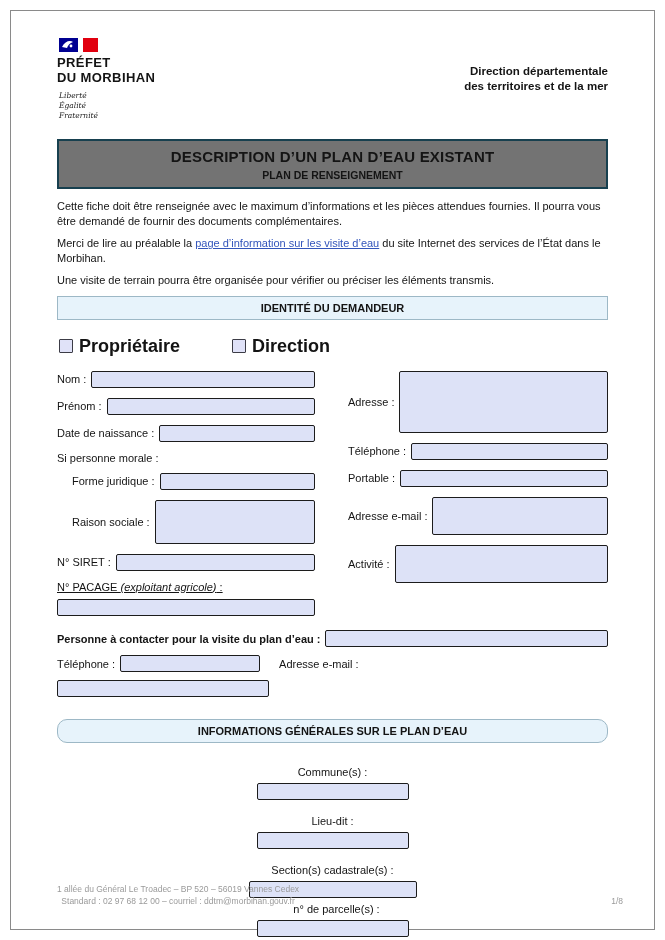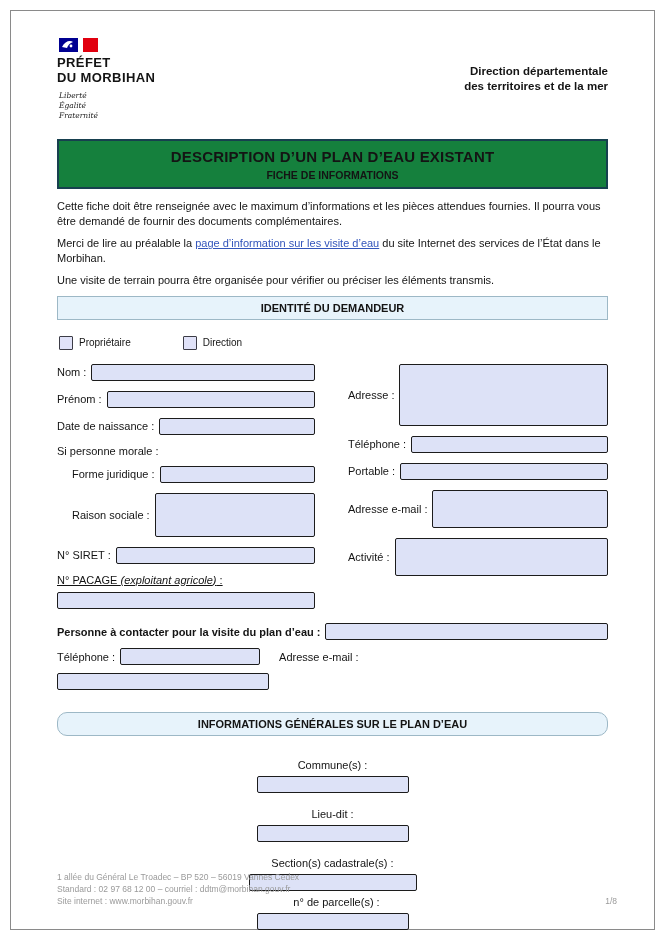--- a/index.html
+++ b/index.html
@@ -19,39 +19,39 @@
   .flag-blue { width:19px; height:14px; background:#000091; position:relative; }
   .flag-blue svg { position:absolute; left:2px; top:2px; }
   .flag-gap { width:5px; height:14px; background:#ffffff; }
   .flag-red { width:15px; height:14px; background:#e1000f; }
   .pref-line { font-weight:bold; font-size:13px; letter-spacing:.4px; line-height:1.15; }
   .motto { margin-top:5px; margin-left:2px; font-family:"DejaVu Serif", serif;
     font-style:italic; font-size:7.5px; line-height:1.35; color:#222; }
   .direction { margin-top:26px; text-align:right; font-weight:bold; font-size:11.5px; line-height:1.3; }
 
   
-  .banner { margin-top:18px; background:#15803d; border:2px solid #17404f;
+  .banner { margin-top:18px; background:#737373; border:2px solid #17404f;
     text-align:center; padding:7px 4px 6px; }
   .banner-main { font-weight:bold; font-size:15px; letter-spacing:.2px; }
   .banner-sub { font-weight:bold; font-size:10.5px; margin-top:4px; }
 
   
   .intro { margin-top:10px; font-size:11px; line-height:1.32; }
   .intro p { margin:0 0 8px 0; }
   a.link { color:#3355bb; text-decoration:underline; cursor:pointer; }
 
   
   .section-hd { background:#e7f3fb; border:1px solid #9db8c6; text-align:center;
     font-weight:bold; font-size:11px; padding:5px 2px; }
 
   
   .cb-row { display:flex; align-items:center; gap:6px; margin:16px 0 14px 2px; }
   .cb { width:12px; height:12px; background:#e0e2f8; border:1.5px solid #3c3c46;
     border-radius:1px; display:inline-block; cursor:pointer; }
-  .cb-label { font-weight:normal; font-size:10px; margin-right:46px; }
+  .cb-label { font-weight:bold; font-size:18px; margin-right:46px; }
 
   
   .lbl { font-size:11px; white-space:nowrap; }
   input.field, textarea.field {
     background:#dde2f7; border:1.5px solid #1c1c1c; border-radius:2px;
     height:17px; box-sizing:border-box; font:11px "Liberation Sans",sans-serif;
     padding:1px 4px; outline:none; resize:none;
   }
   textarea.field { height:auto; }
   .frow { display:flex; align-items:center; gap:5px; margin-bottom:10px; }
@@ -64,23 +64,23 @@
   .plain { font-size:11px; margin:3px 0 9px 0; }
   .ital { font-style:italic; }
 
   .contact { margin-top:14px; }
   .contact-label { font-weight:bold; font-size:11px; white-space:nowrap; }
 
   .info { margin-top:22px; }
   .info .frow { margin-bottom:15px;flex-direction:column; }
 
   
-  .footer { position:absolute; left:57px; right:48px; bottom:32px;
+  .footer { position:absolute; left:57px; right:42px; bottom:32px;
     display:flex; justify-content:space-between; align-items:flex-end;
-    font-size:8.5px; color:#9a9a9a; line-height:1.4; }
+    font-size:8.5px; color:#9a9a9a; line-height:1.4;text-align:center; }
   .pagenum { font-size:8.5px; color:#9a9a9a; }
 </style>
 </head>
 <body>
 
 <div class="page-border"></div>
 
 <div class="content">
 
   <div class="hdr">
@@ -104,21 +104,21 @@
       </div>
     </div>
     <div class="direction">
       <div>Direction départementale</div>
       <div>des territoires et de la mer</div>
     </div>
   </div>
 
   <div class="banner">
     <div class="banner-main">DESCRIPTION D’UN PLAN D’EAU EXISTANT</div>
-    <div class="banner-sub">FICHE DE INFORMATIONS</div>
+    <div class="banner-sub">PLAN DE RENSEIGNEMENT</div>
   </div>
 
   <div class="intro">
     <p>Cette fiche doit être renseignée avec le maximum d’informations et les pièces attendues fournies. Il pourra vous être demandé de fournir des documents complémentaires.</p>
     <p><span>Merci de lire au préalable la </span><a class="link">page d’information sur les visite d’eau</a><span> du site Internet des services de l’État dans le Morbihan.</span></p>
     <p>Une visite de terrain pourra être organisée pour vérifier ou préciser les éléments transmis.</p>
   </div>
 
   <div class="section-hd" style="margin-top:4px;">IDENTITÉ DU DEMANDEUR</div>
 
@@ -221,16 +221,15 @@
       <input type="text" class="field grow" style="">
     </div>
   </div>
 
 </div>
 
 <div class="footer">
   <div>
     <div>1 allée du Général Le Troadec – BP 520 – 56019 Vannes Cedex</div>
     <div>Standard : 02 97 68 12 00 – courriel : ddtm@morbihan.gouv.fr</div>
-    <div>Site internet : www.morbihan.gouv.fr</div>
   </div>
   <div class="pagenum">1/8</div>
 </div>
 
 </body></html>

